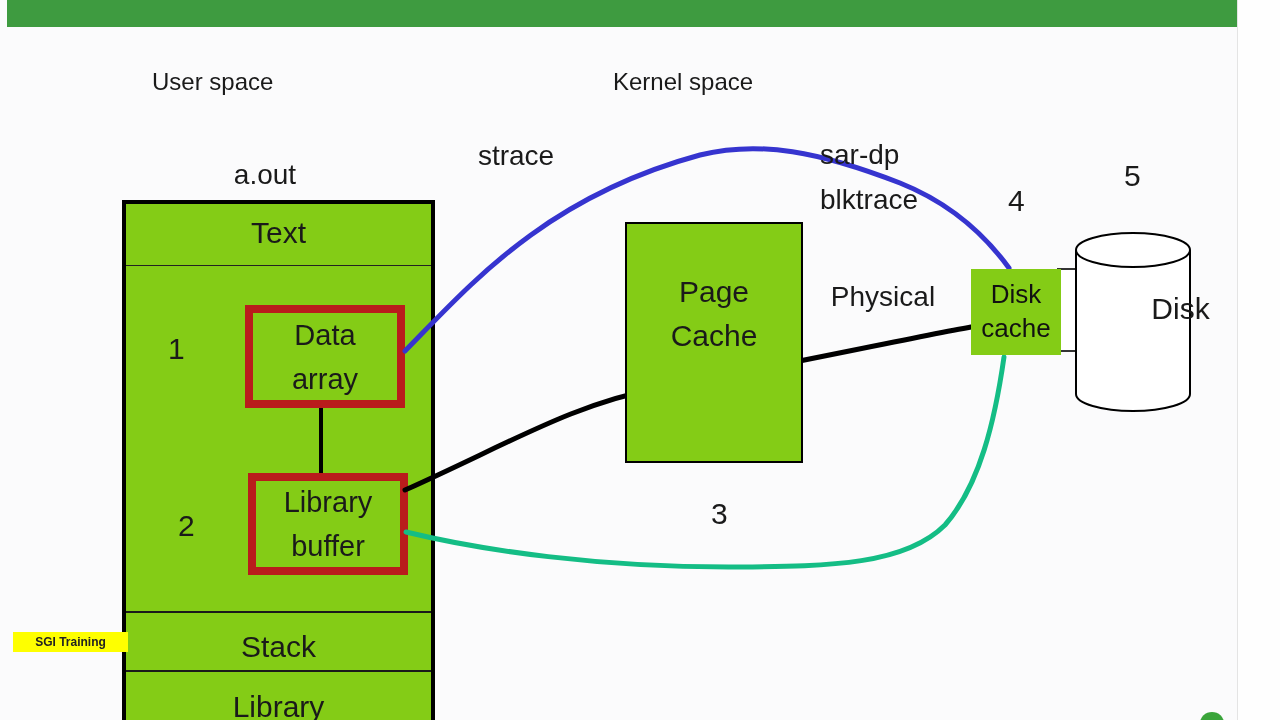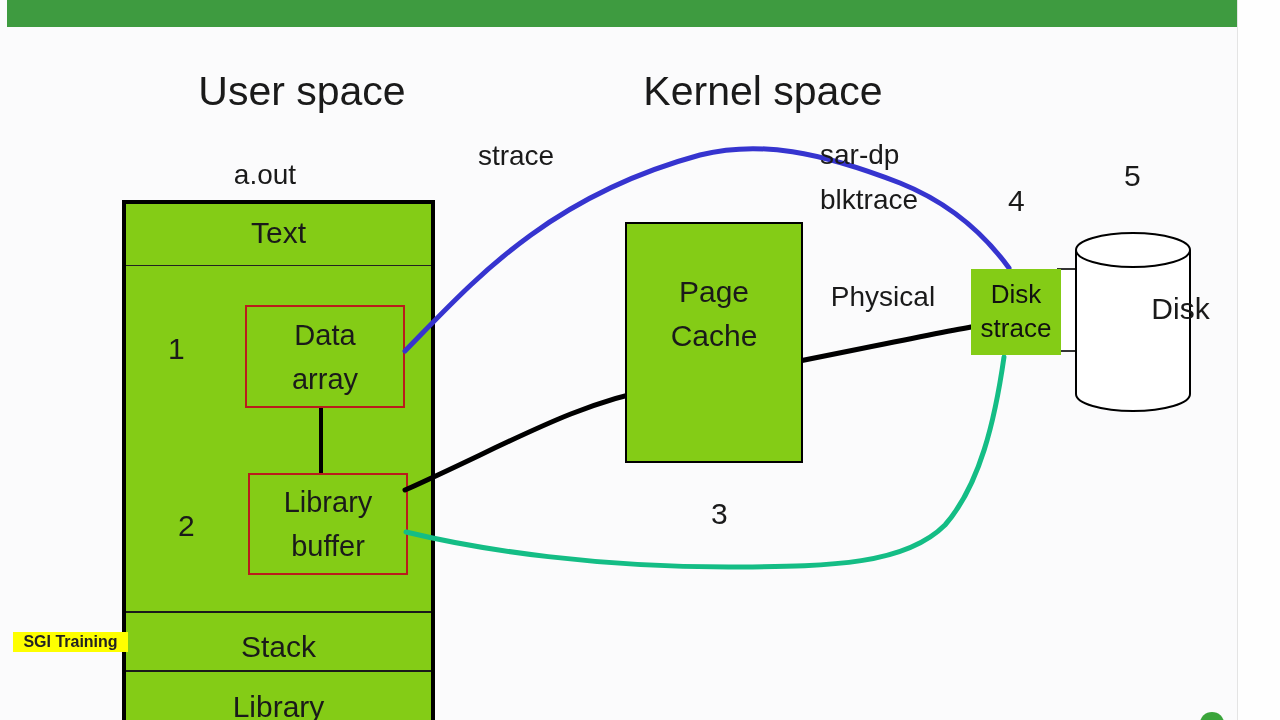--- a/index.html
+++ b/index.html
@@ -5,38 +5,38 @@
   html,body{margin:0;padding:0;background:#ffffff;}
   .canvas{
     position:relative;width:1280px;height:720px;overflow:hidden;
     background:#fbfbfc;
     font-family:"Liberation Sans", sans-serif;
     color:#1a1a1a;
   }
   .abs{position:absolute;}
   .top-bar{left:7px;top:0;width:1231px;height:27px;background:#3e9b40;}
   .right-strip{left:1237px;top:0;width:43px;height:720px;background:#fefefe;border-left:1px solid #e4e4e4;}
-  .hdr{font-size:41px;text-align:center;width:300px;}
+  .hdr{font-size:24px;width:300px;}
   .lbl{font-size:28px;white-space:nowrap;text-align:center;}
   .num{font-size:30px;}
   .yellow-box{background:#84cc16;box-sizing:border-box;}
   .aout-box{left:122px;top:200px;width:313px;height:530px;border:4px solid #000;z-index:1;}
   .divider{height:0;z-index:1;}
   .inner-box{
-    border:2px solid #b91c1c;z-index:1;
+    border:8px solid #b91c1c;z-index:1;
     display:flex;align-items:center;justify-content:center;text-align:center;
     font-size:29px;line-height:44px;
   }
   .inner-box .wrap{width:110px;}
   .section-label{width:305px;text-align:center;font-size:30px;z-index:1;}
   .connector{width:4px;background:#000;z-index:1;}
   .badge{
     left:13px;top:632px;width:115px;height:20px;background:#feff00;z-index:4;
     display:flex;align-items:center;justify-content:center;
-    font-size:16px;font-weight:bold;color:#222;
+    font-size:12px;font-weight:bold;color:#222;
   }
   .page-cache{
     left:625px;top:222px;width:178px;height:241px;border:2px solid #000;z-index:3;
     font-size:30px;line-height:44px;text-align:center;
   }
   .page-cache .wrap{width:120px;margin:46px auto 0;}
   .disk-cache{
     left:971px;top:269px;width:90px;height:86px;z-index:4;
     font-size:26px;line-height:34px;text-align:center;padding-top:8px;
     color:#111;
@@ -87,21 +87,21 @@
     <path d="M405 490 C510 443 575 403 660 388 C760 370 910 338 971 327" fill="none" stroke-width="5" stroke-linecap="round" stroke="#000000"></path>
     <path d="M406 532 C480 550 600 568 740 567 C830 566 905 565 945 525 C980 485 995 420 1004 357" fill="none" stroke-width="5" stroke-linecap="round" stroke="#14bd85"></path>
   </svg>
 
   <div class="abs yellow-box page-cache">
     <div class="wrap">Page Cache</div>
   </div>
 
   <div class="abs conn-rect"></div>
   <div class="abs yellow-box disk-cache">
-    <div class="wrap">Disk strace</div>
+    <div class="wrap">Disk cache</div>
   </div>
 
   <svg class="layer-front" width="1280" height="720" viewBox="0 0 1280 720">
     <path d="M1076 250 L1076 394 A57 17 0 0 0 1190 394 L1190 250" fill="#ffffff" stroke="#000" stroke-width="2"></path>
     <ellipse cx="1133" cy="250" rx="57" ry="17" fill="#ffffff" stroke="#000" stroke-width="2"></ellipse>
   </svg>
   <div class="abs disk-label">Disk</div>
 
   <div class="abs lbl" style="left:446px;top:140px;width:140px;text-align:center;z-index:2;">strace</div>
   <div class="abs lbl" style="left:820px;top:139px;z-index:2;">sar-dp</div>

